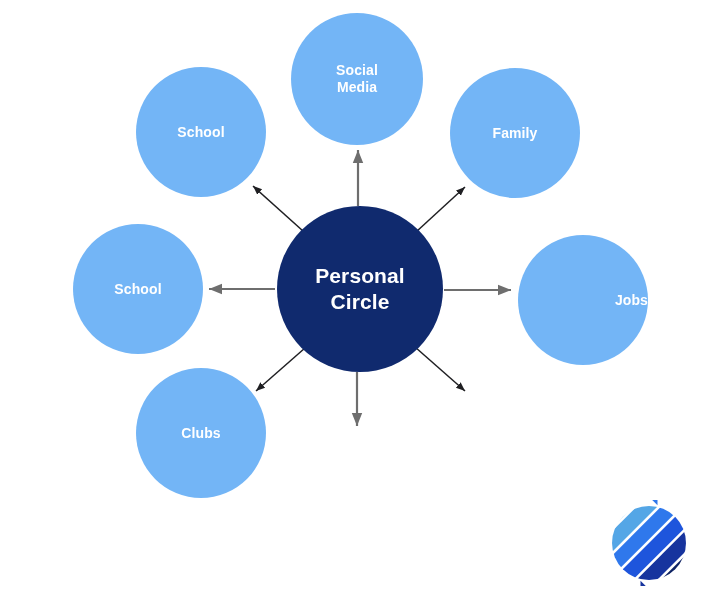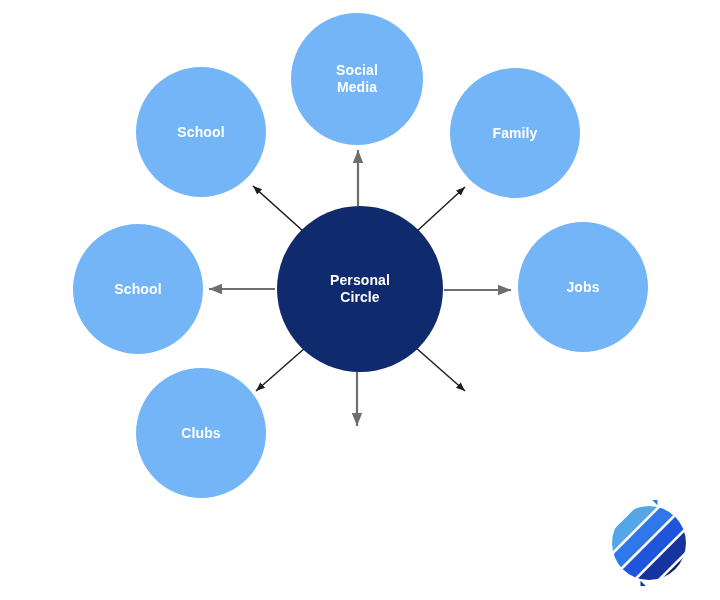--- a/index.html
+++ b/index.html
@@ -43,21 +43,21 @@
     letter-spacing: 0.1px;
     white-space: pre-line;
   }
   .satellite .node-label {
     font-size: 14px;
   }
   #node-center {
     background: #102A6E;
   }
   #node-center .node-label {
-    font-size: 14px;
+    font-size: 21px;
     line-height: 1.24;
   }
   .satellite {
     background: #73B5F6;
   }
   #brand-logo {
     position: absolute;
     left: 606px;
     top: 500px;
     width: 86px;
@@ -106,21 +106,21 @@
   </div>
 
   <div class="node satellite" id="node-friends" style="left:450px; top:68px; width:130px; height:130px;">
     <span class="node-label">Family</span>
   </div>
 
   <div class="node satellite" id="node-family" style="left:73px; top:224px; width:130px; height:130px;">
     <span class="node-label">School</span>
   </div>
 
-  <div class="node satellite" id="node-jobs" style="left:518px; top:222px; width:130px; height:130px;">
+  <div class="node satellite" id="node-jobs" style="left:518px; top:235px; width:130px; height:130px;justify-content:flex-end;">
     <span class="node-label">Jobs</span>
   </div>
 
   <div class="node satellite" id="node-teams" style="left:136px; top:368px; width:130px; height:130px;">
     <span class="node-label">Clubs</span>
   </div>
 
 
 
   <div class="node" id="node-center" style="left:277px; top:206px; width:166px; height:166px;">

